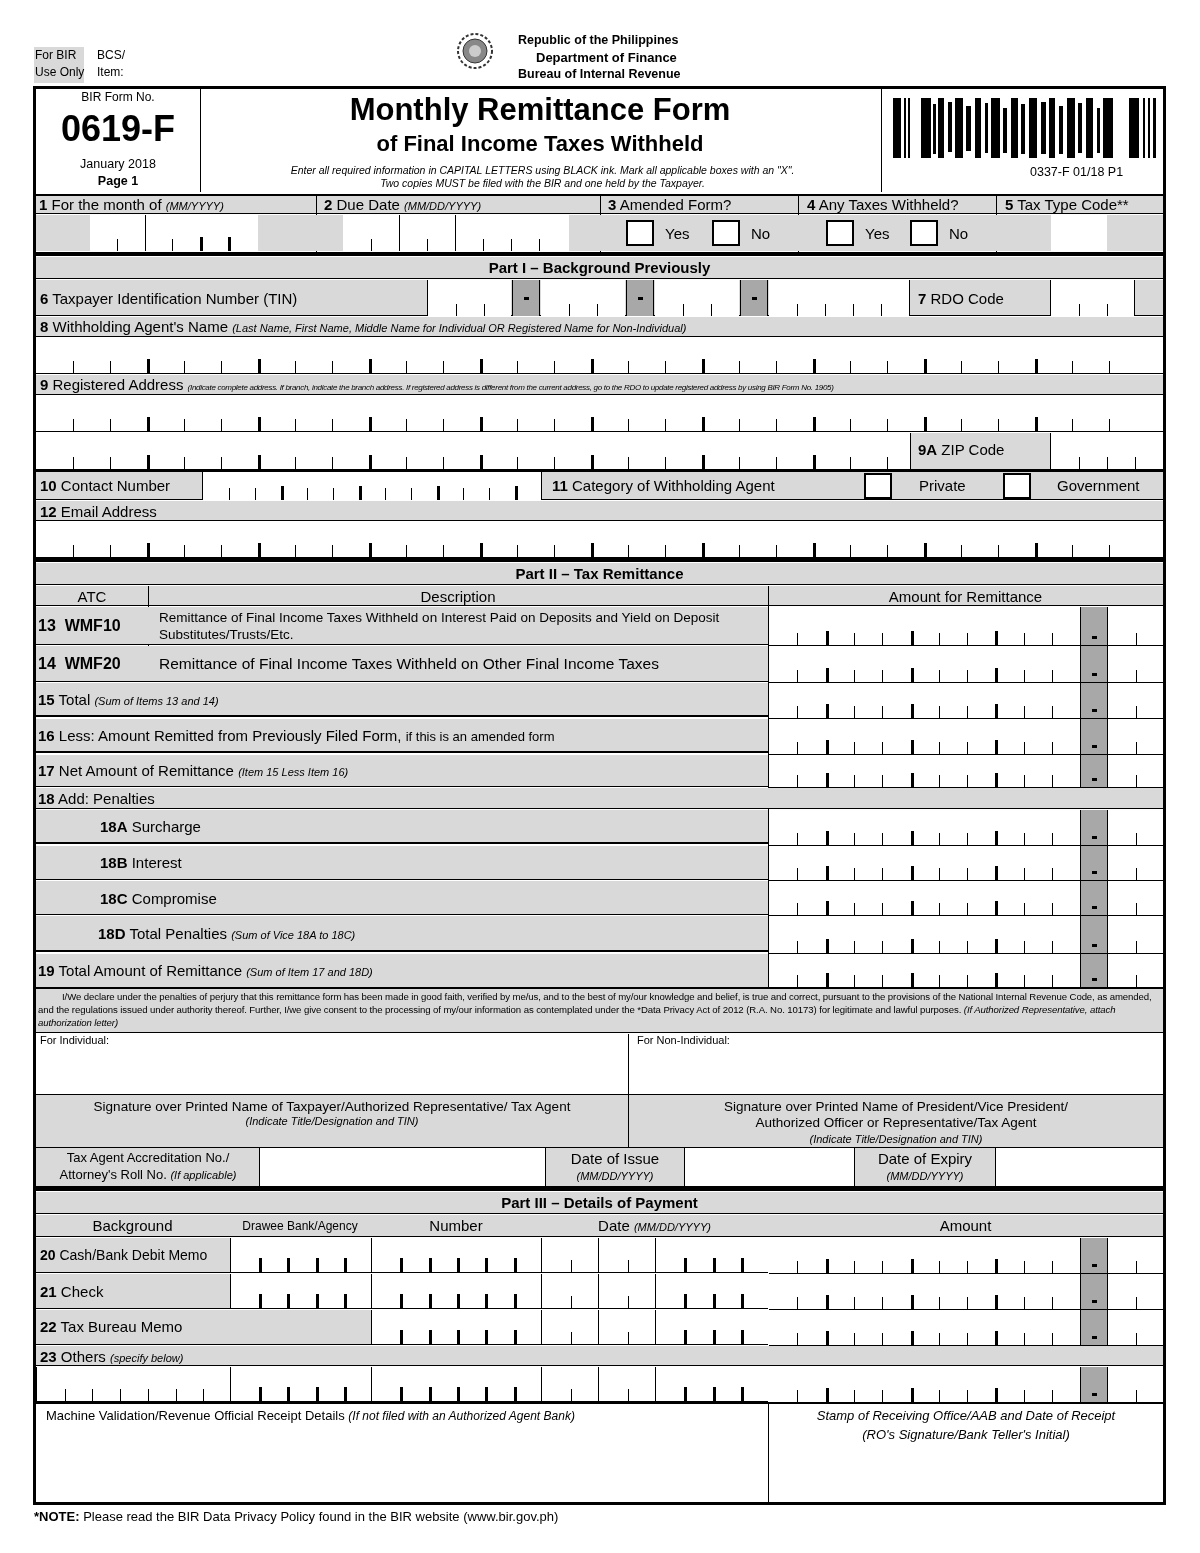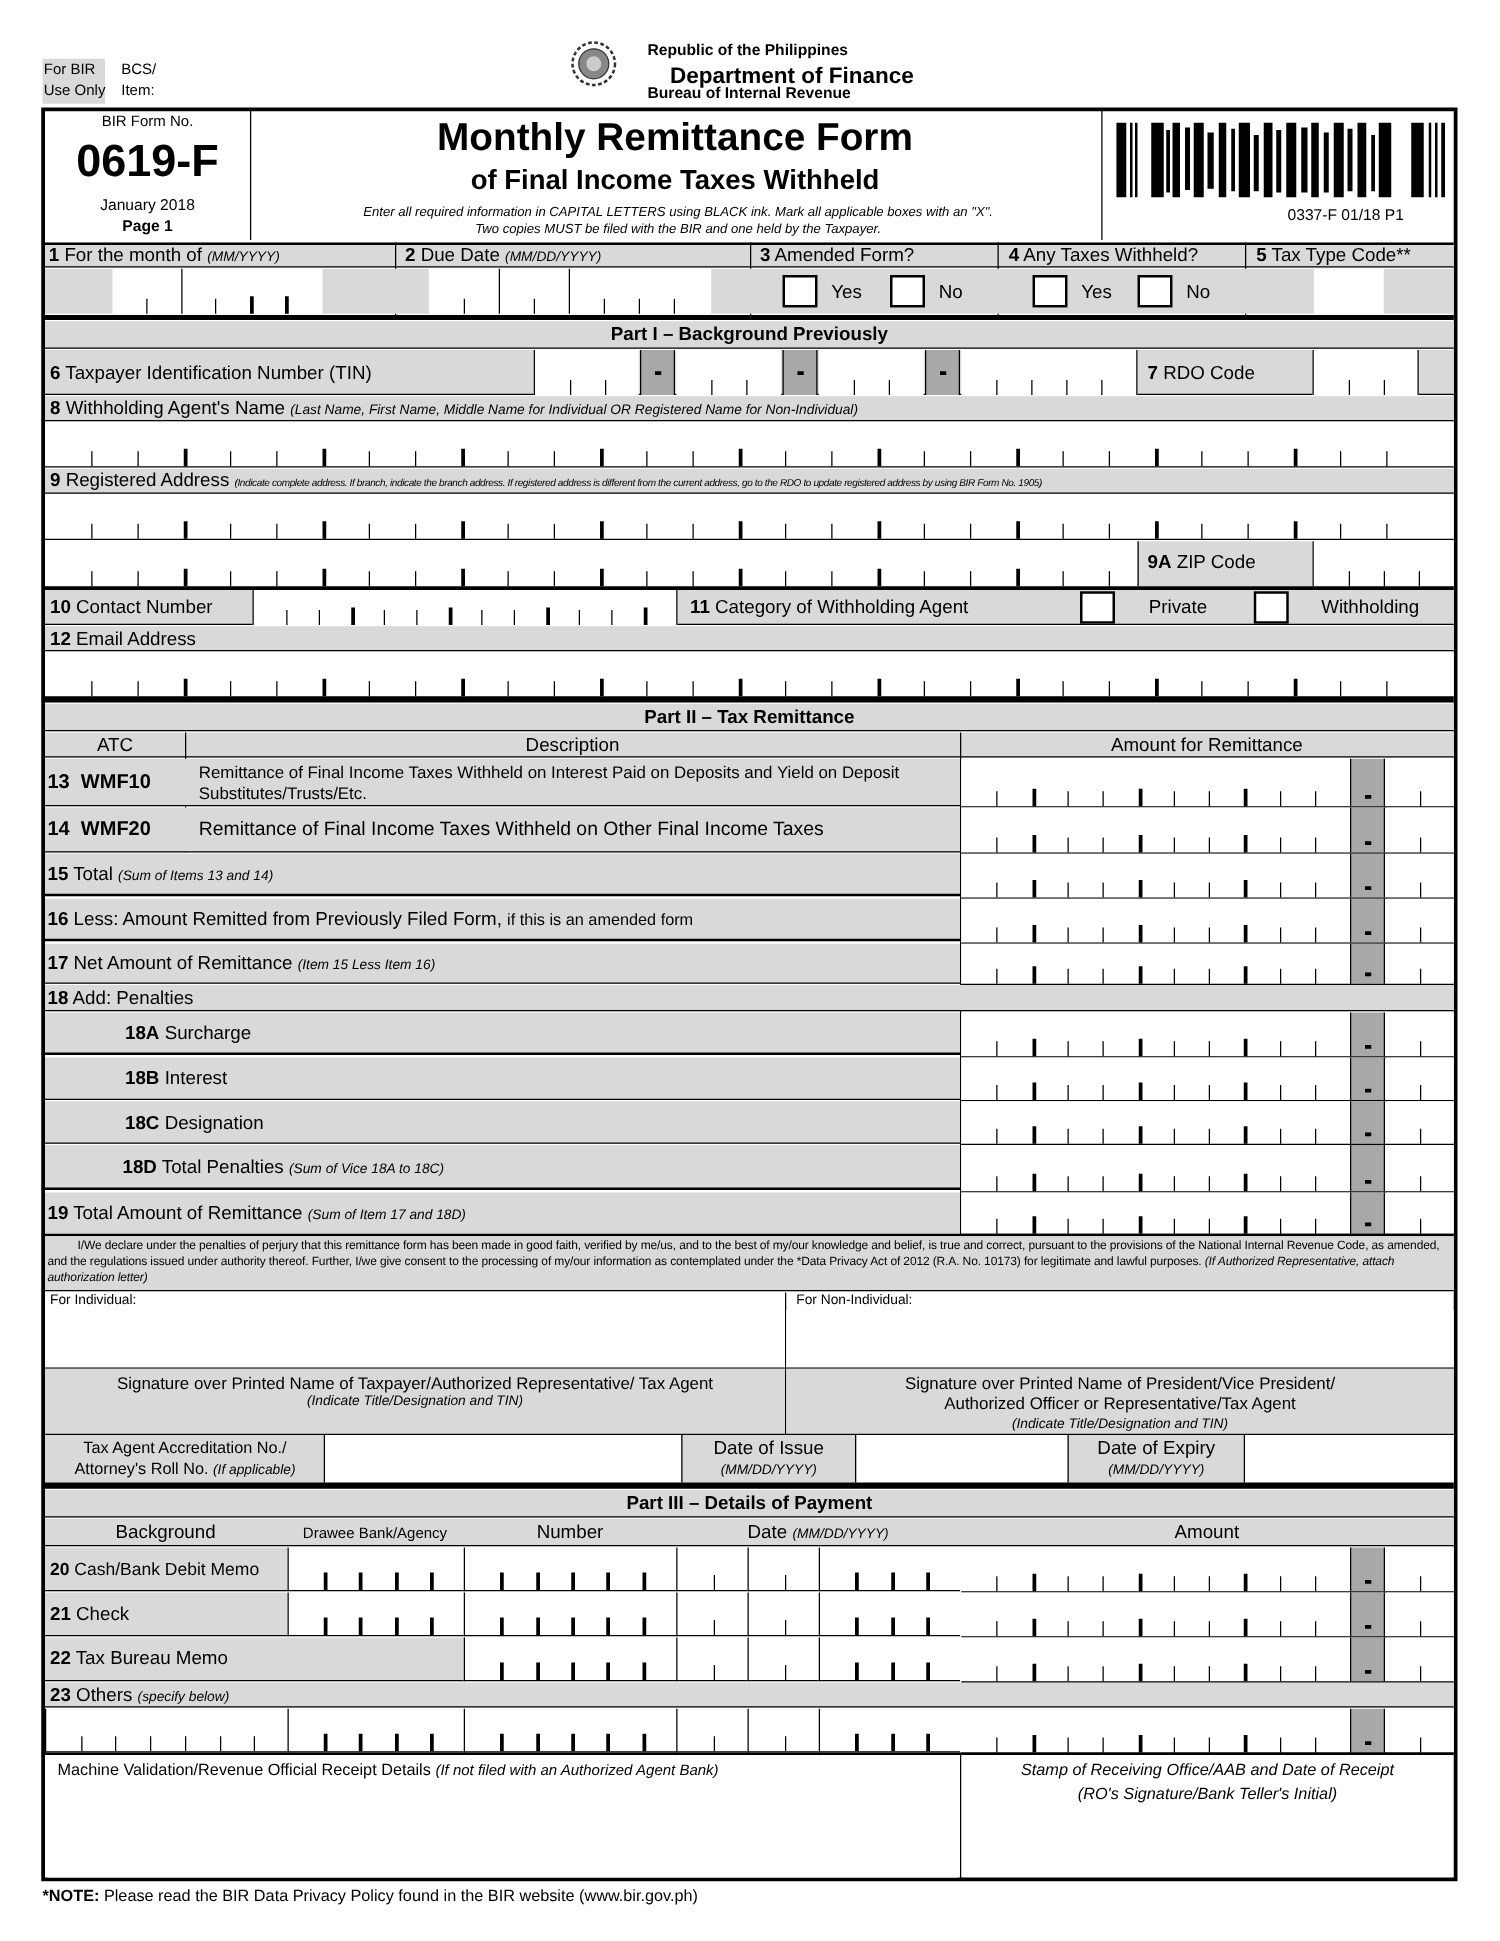--- a/index.html
+++ b/index.html
@@ -28,21 +28,21 @@
 <div class="abs lbl" style="left:97px;top:65px;font-size:12px;">Item:</div>
 
 <div class="abs" style="left:456px;top:32px;width:38px;height:38px;">
   <svg width="38" height="38" viewBox="0 0 38 38">
       <circle cx="19" cy="19" r="17" fill="#fff" stroke="#333" stroke-width="2" stroke-dasharray="3 2"></circle>
       <circle cx="19" cy="19" r="12" fill="#888" stroke="#333"></circle>
       <circle cx="19" cy="19" r="6" fill="#ccc"></circle>
     </svg>
 </div>
 <div class="abs b" style="left:518px;top:33px;font-size:12.5px;">Republic of the Philippines</div>
-<div class="abs b" style="left:536px;top:50px;font-size:18px;">Department of Finance</div>
+<div class="abs b" style="left:536px;top:50px;font-size:13px;">Department of Finance</div>
 <div class="abs b" style="left:518px;top:67px;font-size:12.5px;">Bureau of Internal Revenue</div>
 
 <div class="abs" style="left:33px;top:86px;width:1133px;height:1419px;border:3px solid #000;"></div>
 
 <div class="vline" style="left:200px;top:88px;height:104px;"></div>
 <div class="abs center" style="left:36px;top:90px;width:164px;font-size:12px;">BIR Form No.</div>
 <div class="abs center b" style="left:36px;top:108px;width:164px;font-size:36px;">0619-F</div>
 <div class="abs center" style="left:36px;top:157px;width:164px;font-size:12.5px;">January 2018</div>
 <div class="abs center b" style="left:36px;top:174px;width:164px;font-size:12.5px;">Page 1</div>
 
@@ -276,21 +276,21 @@
     <div class="tick" style="left: 208px;"></div>
     <div class="tick t" style="left: 234px;"></div>
     <div class="tick" style="left: 260px;"></div>
     <div class="tick" style="left: 286px;"></div>
     <div class="tick t" style="left: 312px;"></div>
   </div>
 <div class="abs lbl" style="left:552px;top:477px;"><b>11</b> <span>Category of Withholding Agent</span></div>
 <div class="chk" style="left:864px;top:473px;"></div>
 <div class="abs lbl" style="left:919px;top:477px;">Private</div>
 <div class="chk" style="left:1003px;top:473px;"></div>
-<div class="abs lbl" style="left:1057px;top:477px;">Withholding</div>
+<div class="abs lbl" style="left:1057px;top:477px;">Government</div>
 
 <div class="abs g" style="left:36px;top:501px;width:1127px;height:20px;border-bottom:1px solid #000;"></div>
 <div class="abs lbl" style="left:40px;top:503px;"><b>12</b> <span>Email Address</span></div>
 <div class="abs w" id="email-row" style="left:36px;top:522px;width:1127px;height:35px;">
     <div class="tick" style="left: 37px;"></div>
     <div class="tick" style="left: 74px;"></div>
     <div class="tick t" style="left: 111px;"></div>
     <div class="tick" style="left: 148px;"></div>
     <div class="tick" style="left: 185px;"></div>
     <div class="tick t" style="left: 222px;"></div>
@@ -342,21 +342,21 @@
 <div class="abs lbl" style="left:38px;top:727px;"><b>16</b> <span>Less: Amount Remitted from Previously Filed Form,</span> <span style="font-size:13px;">if this is an amended form</span></div>
 <div class="abs g" style="left:36px;top:755px;width:732px;height:32px;border-bottom:1px solid #000;"></div>
 <div class="abs lbl" style="left:38px;top:762px;"><b>17</b> <span>Net Amount of Remittance</span> <i class="it">(Item 15 Less Item 16)</i></div>
 <div class="abs g" style="left:36px;top:788px;width:1127px;height:21px;border-bottom:1px solid #000;"></div>
 <div class="abs lbl" style="left:38px;top:790px;"><b>18</b> <span>Add: Penalties</span></div>
 <div class="abs g" style="left:36px;top:810px;width:732px;height:34px;border-bottom:2px solid #000;"></div>
 <div class="abs lbl" style="left:100px;top:818px;"><b>18A</b> <span>Surcharge</span></div>
 <div class="abs g" style="left:36px;top:846px;width:732px;height:34px;border-bottom:1px solid #000;"></div>
 <div class="abs lbl" style="left:100px;top:854px;"><b>18B</b> <span>Interest</span></div>
 <div class="abs g" style="left:36px;top:881px;width:732px;height:34px;border-bottom:1px solid #000;"></div>
-<div class="abs lbl" style="left:100px;top:890px;"><b>18C</b> <span>Designation</span></div>
+<div class="abs lbl" style="left:100px;top:890px;"><b>18C</b> <span>Compromise</span></div>
 <div class="abs g" style="left:36px;top:916px;width:732px;height:36px;border-bottom:2px solid #000;"></div>
 <div class="abs lbl" style="left:98px;top:925px;"><b>18D</b> <span>Total Penalties</span> <i class="it">(Sum of Vice 18A to 18C)</i></div>
 <div class="abs g" style="left:36px;top:954px;width:732px;height:33px;"></div>
 <div class="abs lbl" style="left:38px;top:962px;"><b>19</b> <span>Total Amount of Remittance</span> <i class="it">(Sum of Item 17 and 18D)</i></div>
 
 <div id="amounts-p2">
     <div class="abs w" style="left: 769px; top: 607px; width: 311px; height: 38px;">
       <div class="tick" style="left: 28.3px;"></div>
       <div class="tick t" style="left: 56.6px;"></div>
       <div class="tick" style="left: 84.9px;"></div>

